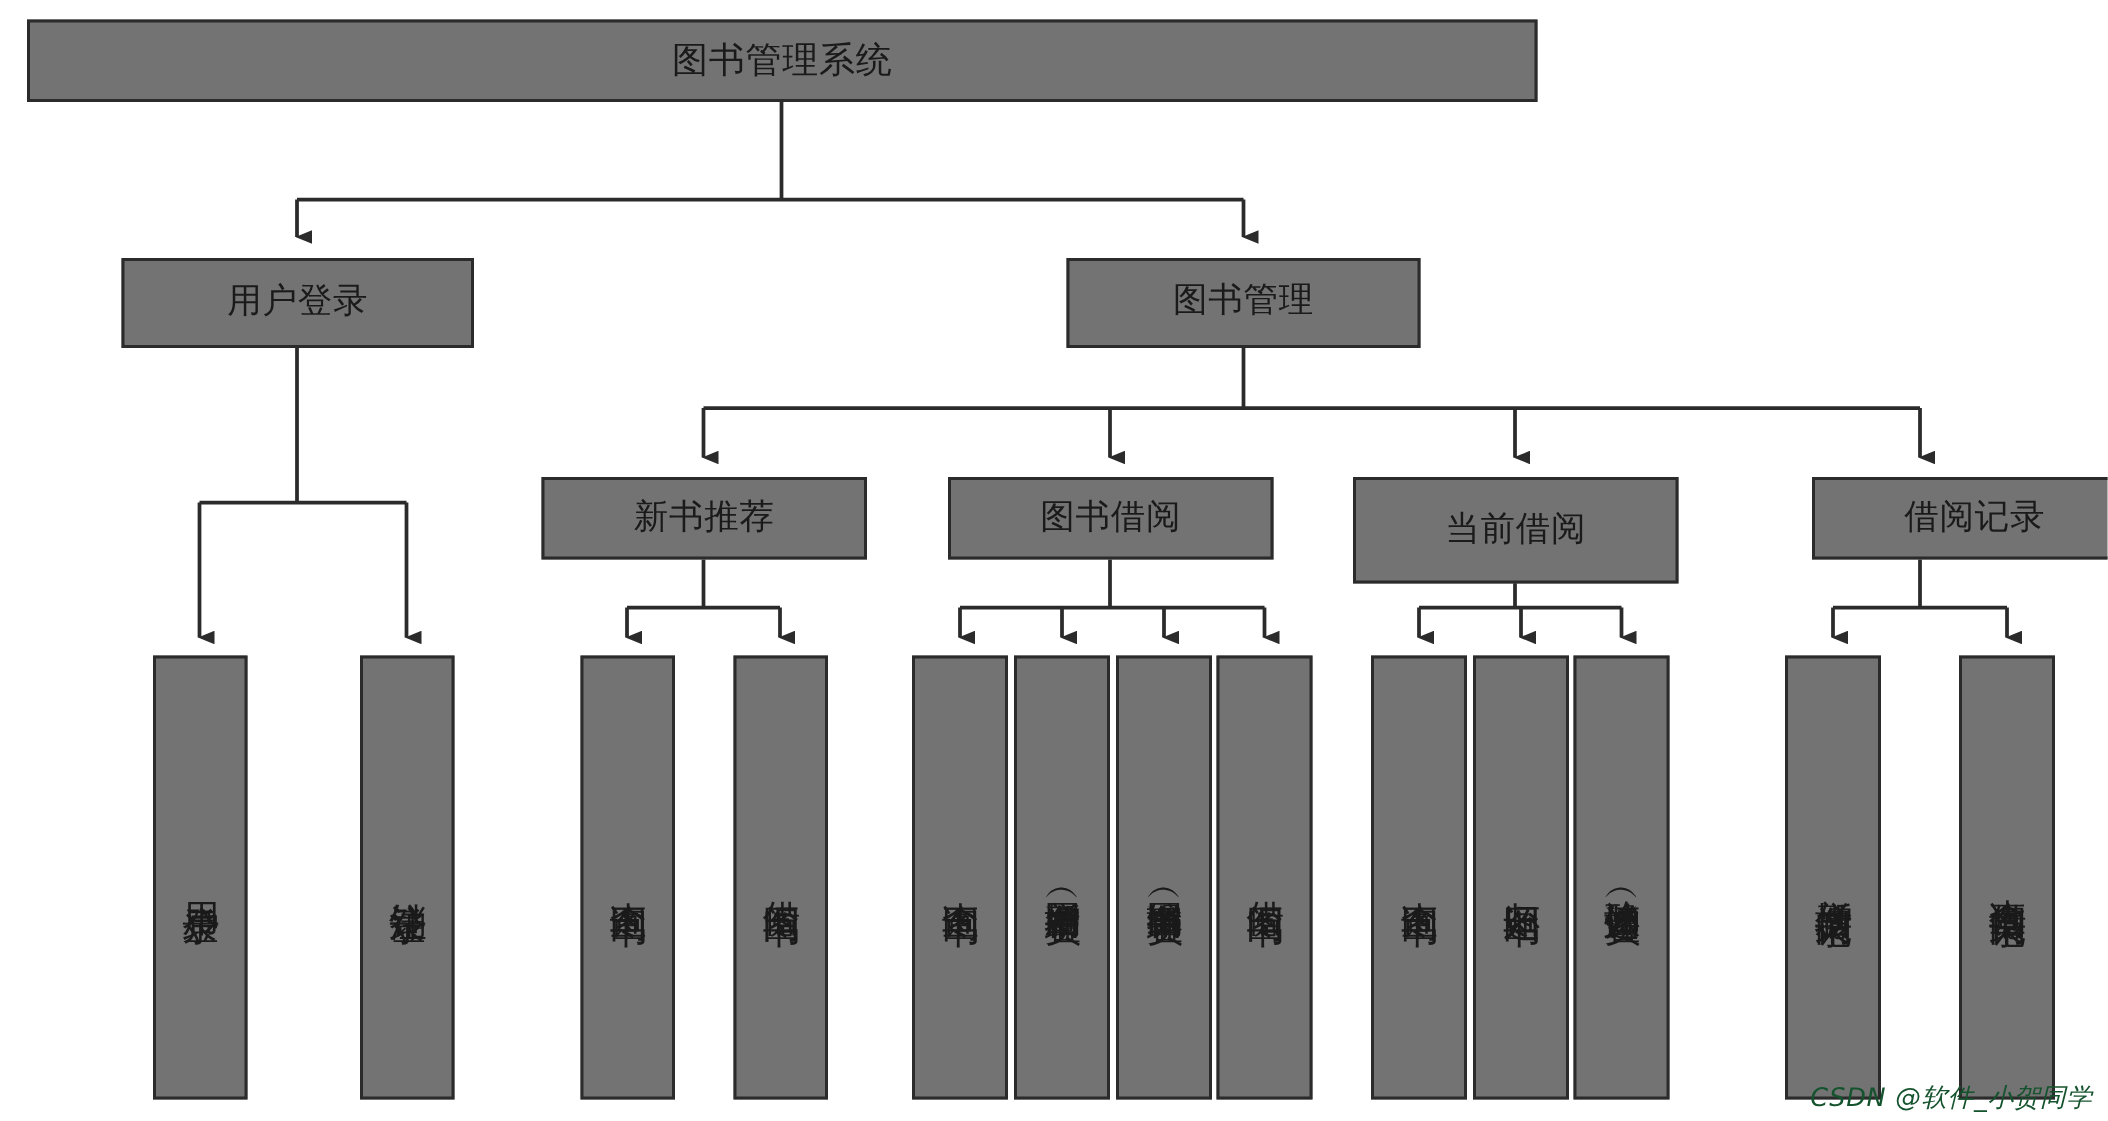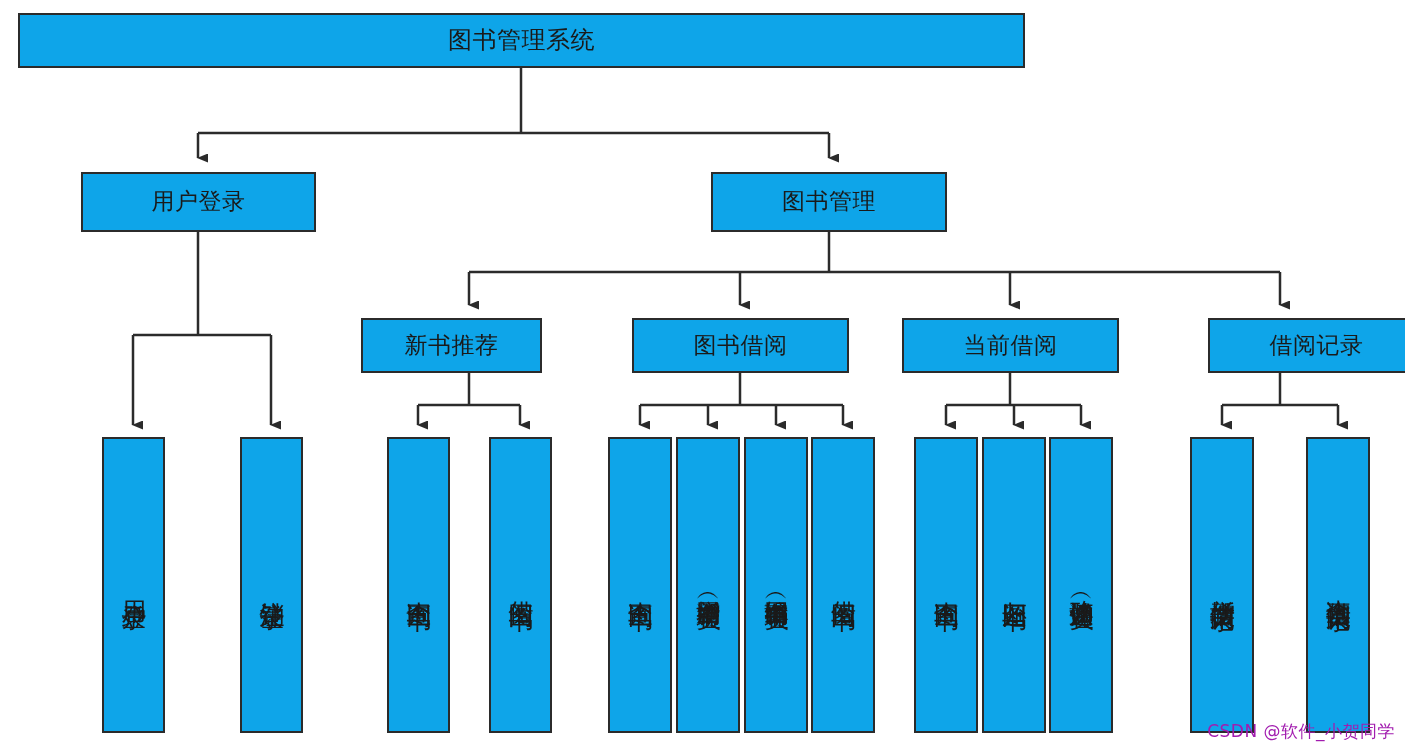--- a/index.html
+++ b/index.html
@@ -23,21 +23,21 @@
     position: absolute;
     left: 0;
     top: 0;
     width: 1405px;
     height: 747px;
   }
   .node-box {
     position: absolute;
     box-sizing: border-box;
     border: 2.5px solid #2b2b2b;
-    background: #0ea5e9;
+    background: #737373;
     display: flex;
     align-items: center;
     justify-content: center;
     color: #1a1a1a;
   }
   .node-label {
     display: block;
     white-space: pre;
     letter-spacing: 0.5px;
   }
@@ -63,24 +63,25 @@
   .node-v.tall-label .node-label {
     font-size: 24px;
     letter-spacing: 1px;
     max-height: 288px;
   }
   #watermark {
     position: absolute;
     right: 10px;
     bottom: 4px;
     font-size: 17px;
-    color: #a21caf;
+    color: #14532d;
     letter-spacing: 0.5px;
     user-select: none;
     white-space: pre;
+    font-style: italic;
   }
 </style>
 </head>
 <body>
 
 <div id="diagram-root">
 
   <svg class="connector-layer" viewBox="0 0 1405 747" preserveAspectRatio="none" aria-hidden="true">
     <defs>
       <marker id="arrowhead" markerWidth="9" markerHeight="11" refX="4.5" refY="10" orient="auto" markerUnits="userSpaceOnUse">
@@ -133,33 +134,33 @@
   </svg>
 
   <div class="node-box node-h root" style="left:18px; top:13px; width:1007px; height:55px;">
     <span class="node-label">图书管理系统</span>
   </div>
 
   <div class="node-box node-h" style="left:81px; top:172px; width:235px; height:60px;">
     <span class="node-label">用户登录</span>
   </div>
 
-  <div class="node-box node-h" style="left:711px; top:172px; width:236px; height:60px;">
+  <div class="node-box node-h" style="left:711px; top:172px; width:236px; height:60px;font-family:Liberation Mono, monospace;">
     <span class="node-label">图书管理</span>
   </div>
 
-  <div class="node-box node-h" style="left:361px; top:318px; width:181px; height:55px;">
+  <div class="node-box node-h" style="left:361px; top:318px; width:217px; height:55px;">
     <span class="node-label">新书推荐</span>
   </div>
 
   <div class="node-box node-h" style="left:632px; top:318px; width:217px; height:55px;align-items:center;">
     <span class="node-label">图书借阅</span>
   </div>
 
-  <div class="node-box node-h" style="left:902px; top:318px; width:217px; height:55px;">
+  <div class="node-box node-h" style="left:902px; top:318px; width:217px; height:71px;">
     <span class="node-label">当前借阅</span>
   </div>
 
   <div class="node-box node-h" style="left:1172px; top:318px; width:217px; height:55px;margin-left:36px;">
     <span class="node-label">借阅记录</span>
   </div>
 
   <div class="node-box node-v" style="left:102px; top:437px; width:63px; height:296px;">
     <span class="node-label">用户登录</span>
   </div>

